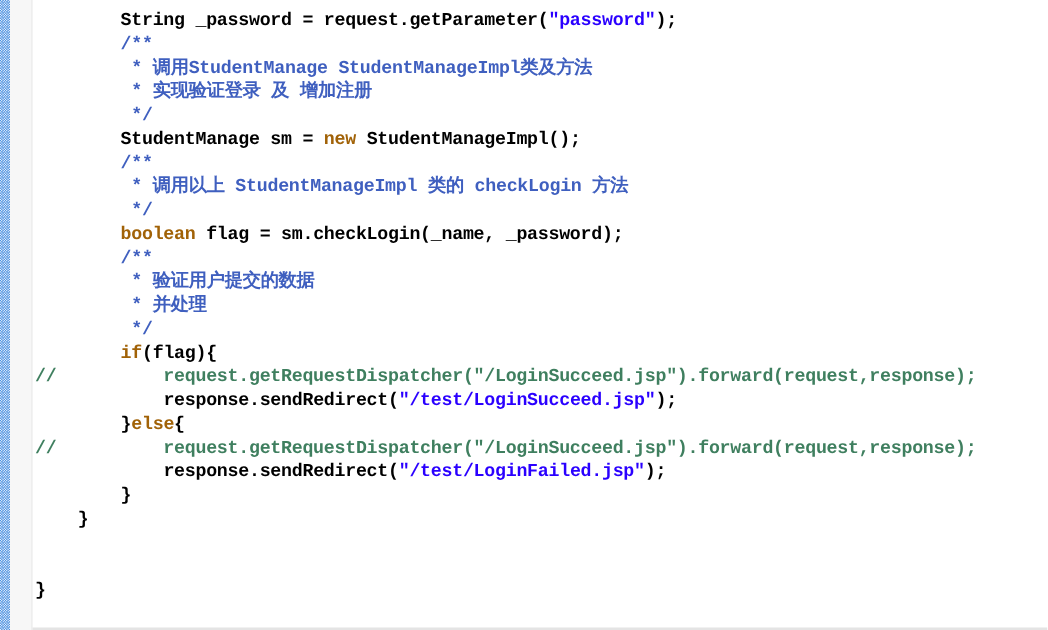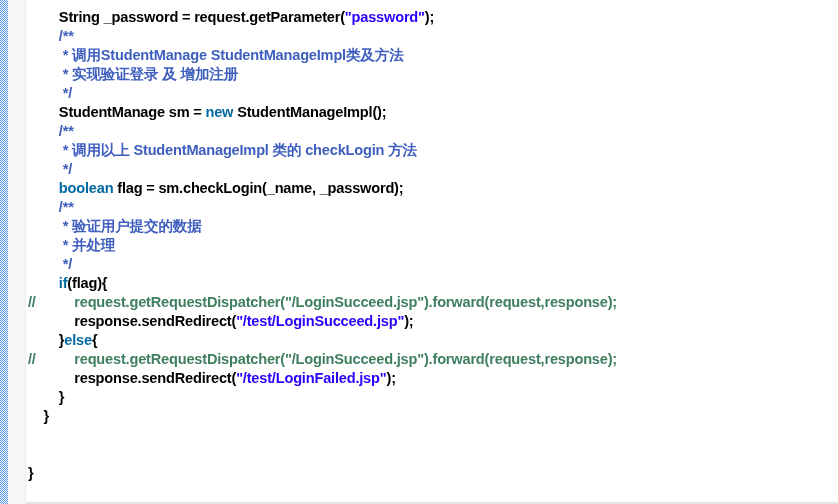--- a/index.html
+++ b/index.html
@@ -45,33 +45,33 @@
       left: 26px;
       bottom: 0;
       width: 812px;
       height: 2px;
       background: #e4e4e4;
     }
     .code {
       position: absolute;
       left: 28px;
       top: 8px;
-      font-family: Liberation Sans, sans-serif;
+      font-family: Liberation Mono, monospace;
       font-size: 14.6px;
       line-height: 19px;
       font-weight: bold;
       color: #000000;
       white-space: pre;
       letter-spacing: -0.2px;
     }
     .line {
       height: 19px;
       white-space: pre;
     }
-    .kw { color: #0369a1; }
+    .kw { color: #a16207; }
     .str { color: #2a00ff; }
     .doc { color: #3f5fbf; }
     .cmt { color: #3f7f5f; }
   </style>
 </head>
 <body>
 
 <div class="editor">
   <div class="overview-ruler"></div>
   <div class="gutter"></div>

